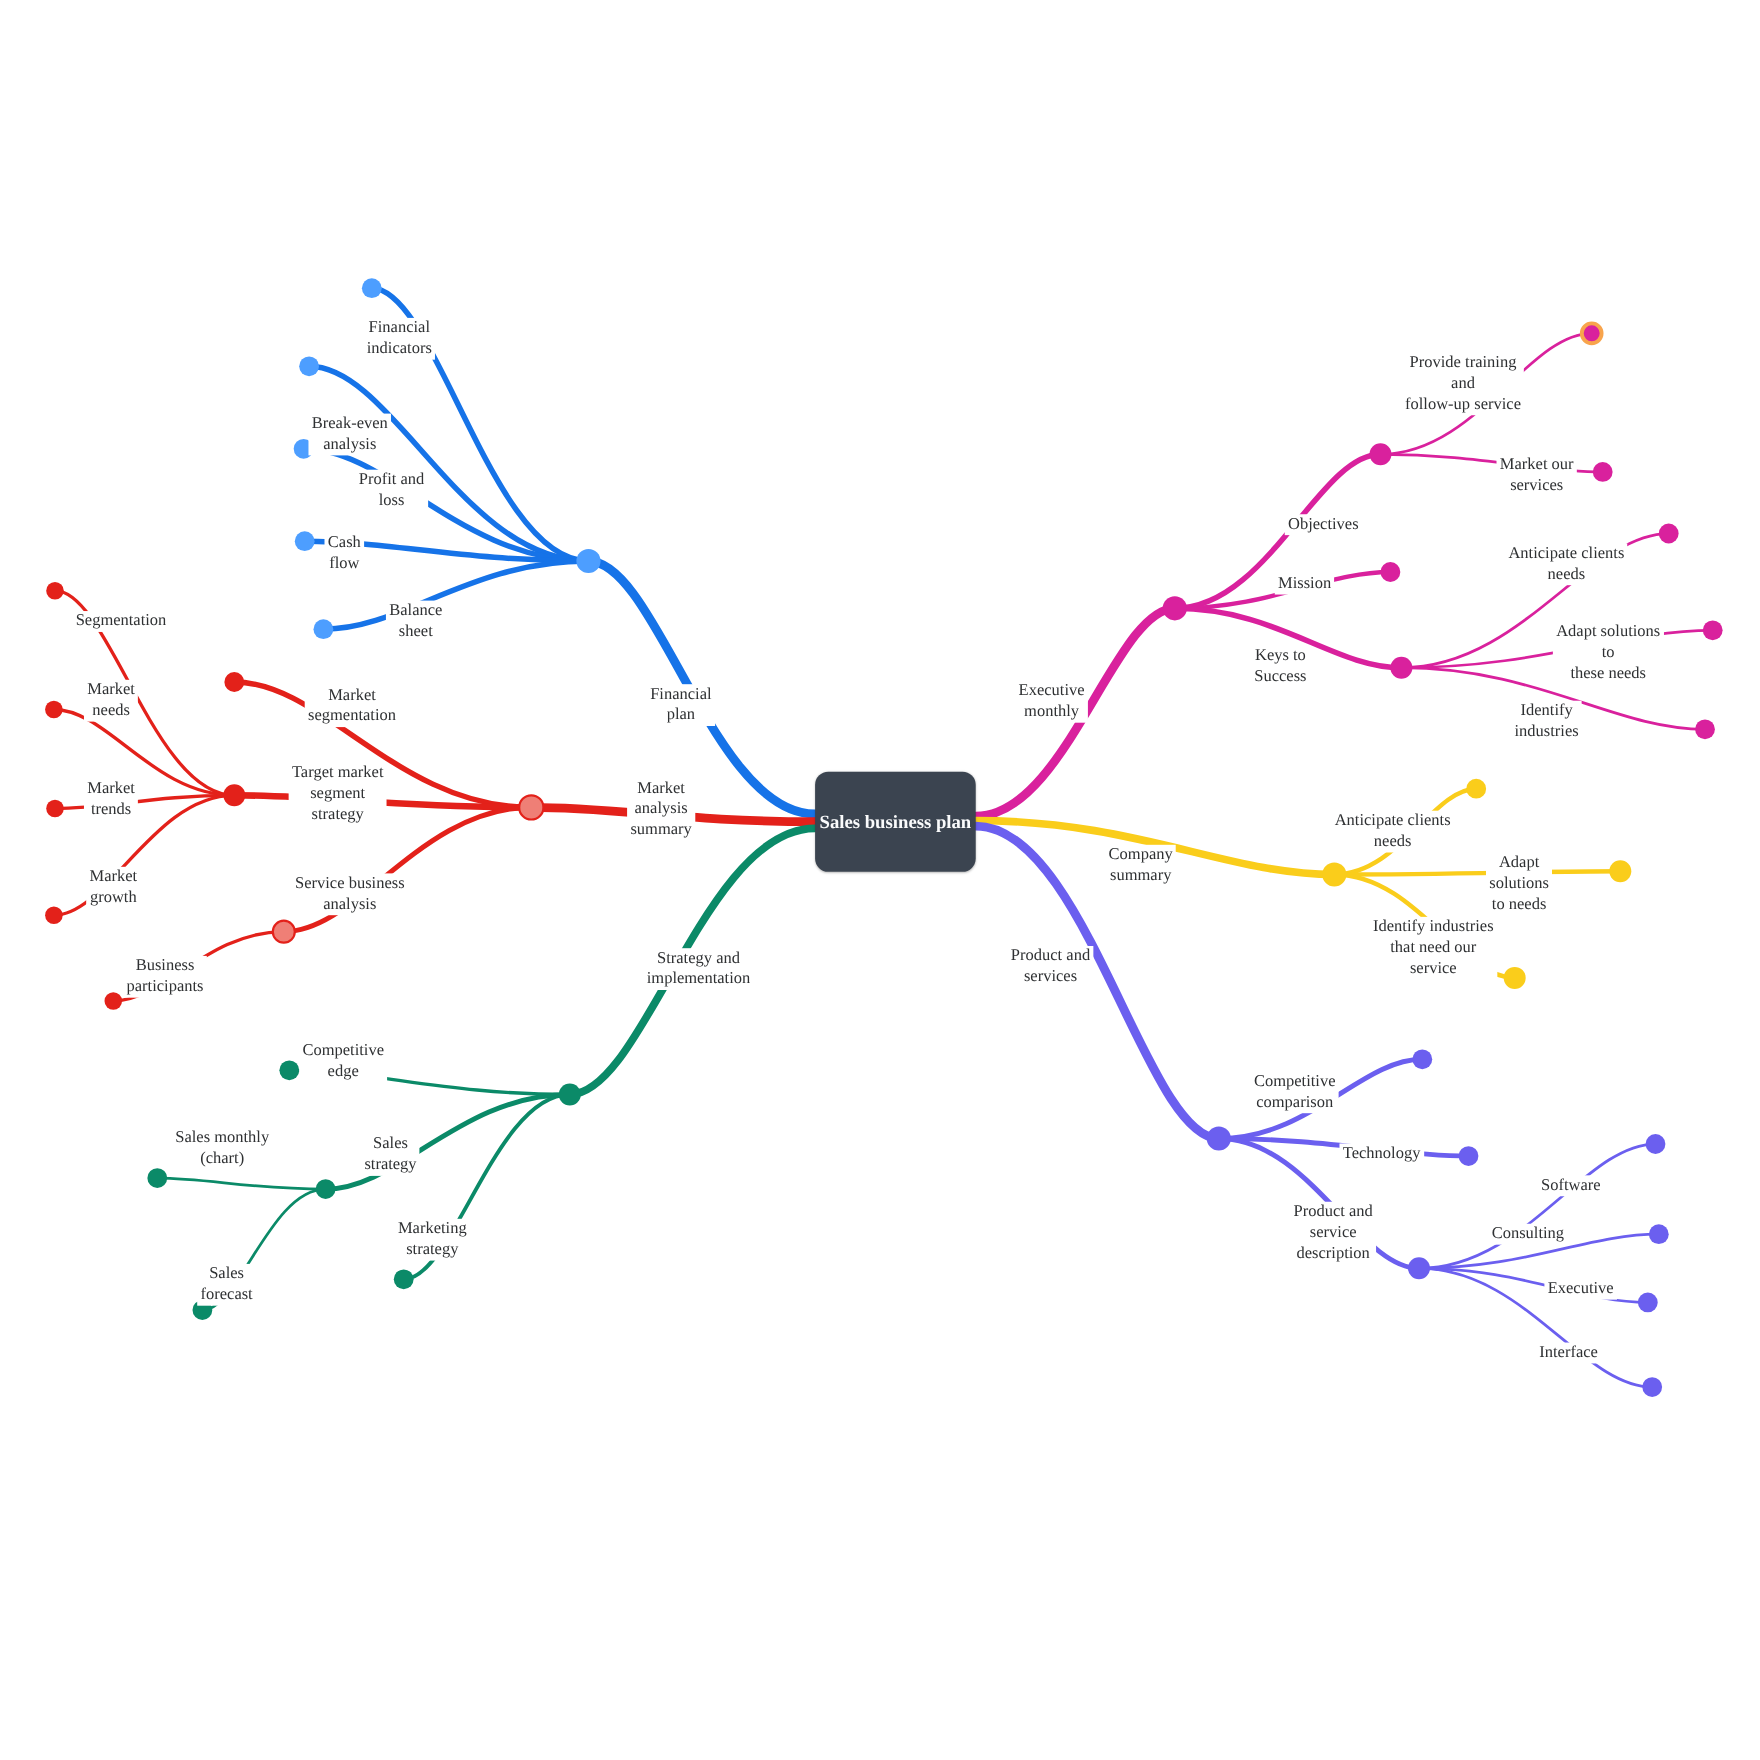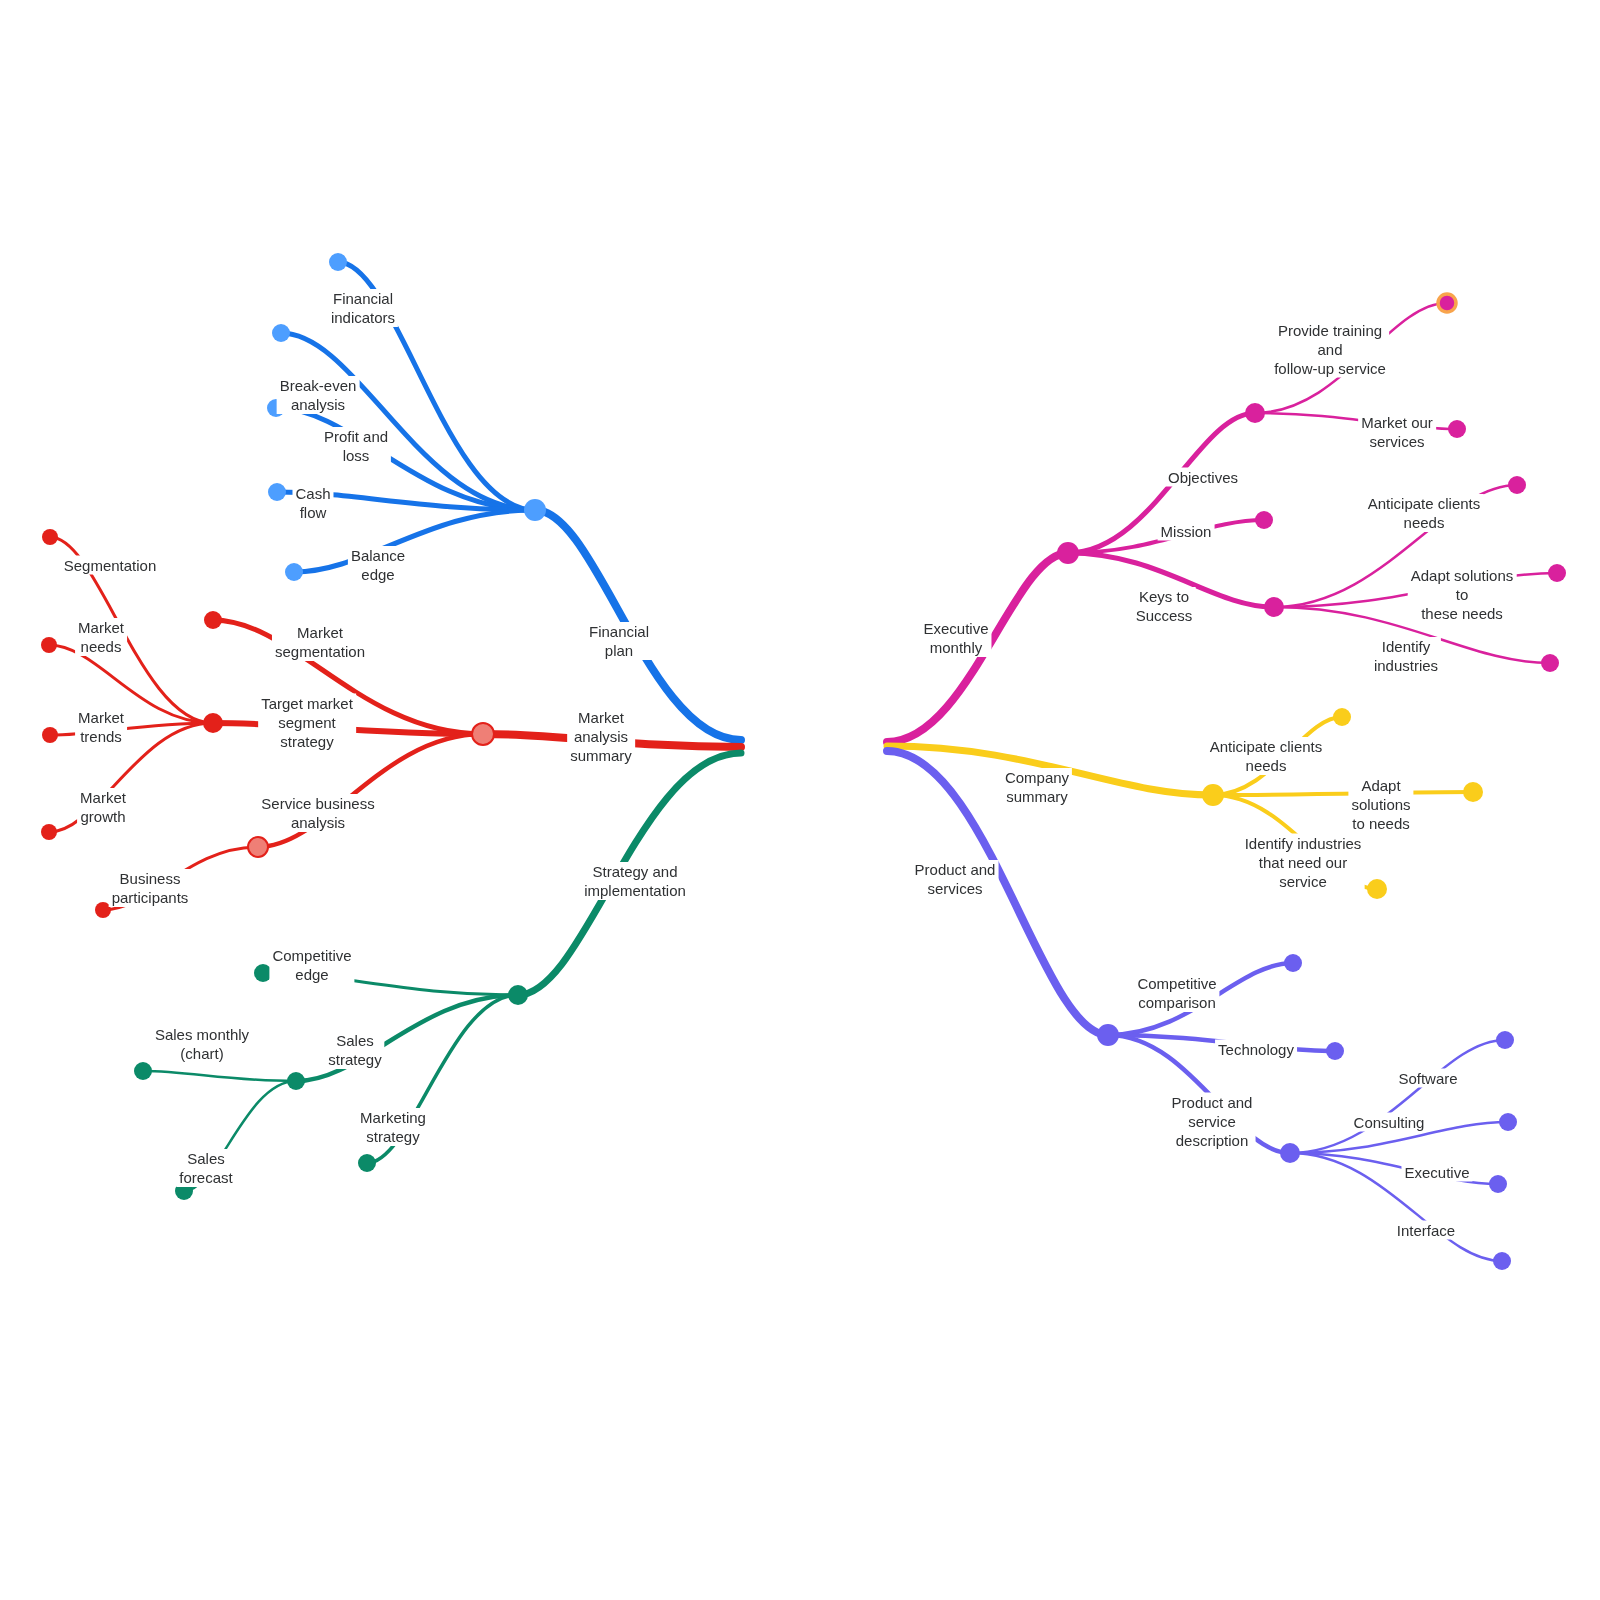--- a/index.html
+++ b/index.html
@@ -1,17 +1,17 @@
 <!DOCTYPE html>
 <html><head>
 <meta charset="utf-8">
 <style>
   html,body{margin:0;padding:0;background:#ffffff;}
   #canvas{position:relative;width:1600px;height:1280px;background:#ffffff;overflow:hidden;
-          font-family:Liberation Sans, sans-serif;}
+          font-family:Liberation Serif, serif;}
   #edges{position:absolute;left:0;top:0;}
   .node-label{position:absolute;transform:translate(-50%,-50%);background:#ffffff;
               padding:0 3px;white-space:pre-line;text-align:center;color:#2f3133;
               font-size:15px;line-height:19px;}
   .root-box{position:absolute;transform:translate(-50%,-50%);display:flex;align-items:center;
             justify-content:center;text-align:center;color:#fafbfc;font-weight:bold;
             font-size:17px;line-height:22px;border-radius:12px;
             box-shadow:0 1px 2px rgba(0,0,0,0.25);}
 </style>
 </head>
@@ -107,21 +107,21 @@
   <div id="labels">
       <div class="node-label" style="left: 363px; top: 308px;">Financial
 indicators</div>
       <div class="node-label" style="left: 318px; top: 367px; margin-top: 28px;">Break-even
 analysis</div>
       <div class="node-label" style="left: 336px; top: 446px; margin-left: 20px;">Profit and
 loss</div>
       <div class="node-label" style="left: 313px; top: 503px;">Cash
 flow</div>
       <div class="node-label" style="left: 378px; top: 565px;">Balance
-edge</div>
+sheet</div>
       <div class="node-label" style="left: 619px; top: 641px;">Financial
 plan</div>
       <div class="node-label" style="left: 320px; top: 642px;">Market
 segmentation</div>
       <div class="node-label" style="left: 110px; top: 565px;">Segmentation</div>
       <div class="node-label" style="left: 101px; top: 637px;">Market
 needs</div>
       <div class="node-label" style="left: 101px; top: 727px;">Market
 trends</div>
       <div class="node-label" style="left: 103px; top: 807px;">Market
@@ -182,13 +182,16 @@
       <div class="node-label" style="left: 1428px; top: 1078px;">Software</div>
       <div class="node-label" style="left: 1389px; top: 1122px;">Consulting</div>
       <div class="node-label" style="left: 1437px; top: 1172px;">Executive</div>
       <div class="node-label" style="left: 1426px; top: 1230px;">Interface</div>
       <div class="node-label" style="left: 1212px; top: 1121px;">Product and
 service
 description</div>
       <div class="node-label" style="left: 955px; top: 879px;">Product and
 services</div>
     </div>
+  <div class="root-box" id="rootBox" style="left: 814px; top: 747px; width: 146px; height: 91px; background: rgb(59, 68, 80); color: rgb(250, 251, 252);">
+    <span>Sales business plan</span>
+  </div>
 </div>
 
 </body></html>

